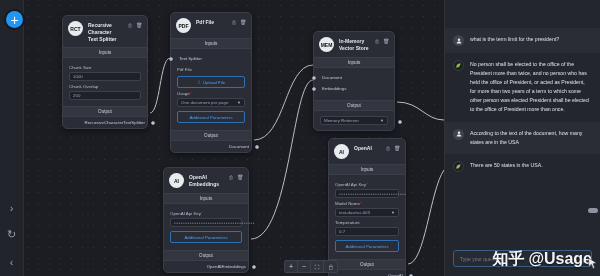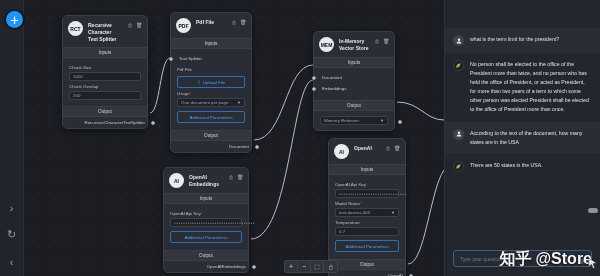--- a/index.html
+++ b/index.html
@@ -413,21 +413,21 @@
       <div class="send-ic">
         <svg viewBox="0 0 24 24">
             <path d="M3 20l18-8L3 4v6l12 2-12 2z"></path>
           </svg>
       </div>
     </div>
   </div>
 
   <div class="watermark">
     <span>知乎</span>
-    <span>@Store</span>
+    <span>@Usage</span>
   </div>
   <div class="cursor">
     <svg viewBox="0 0 24 24">
         <path d="M5 2l14 9-6 1.5L16 20l-3 1-3-7.5L5 18z"></path>
       </svg>
   </div>
 
 </div>
 
 </body></html>

